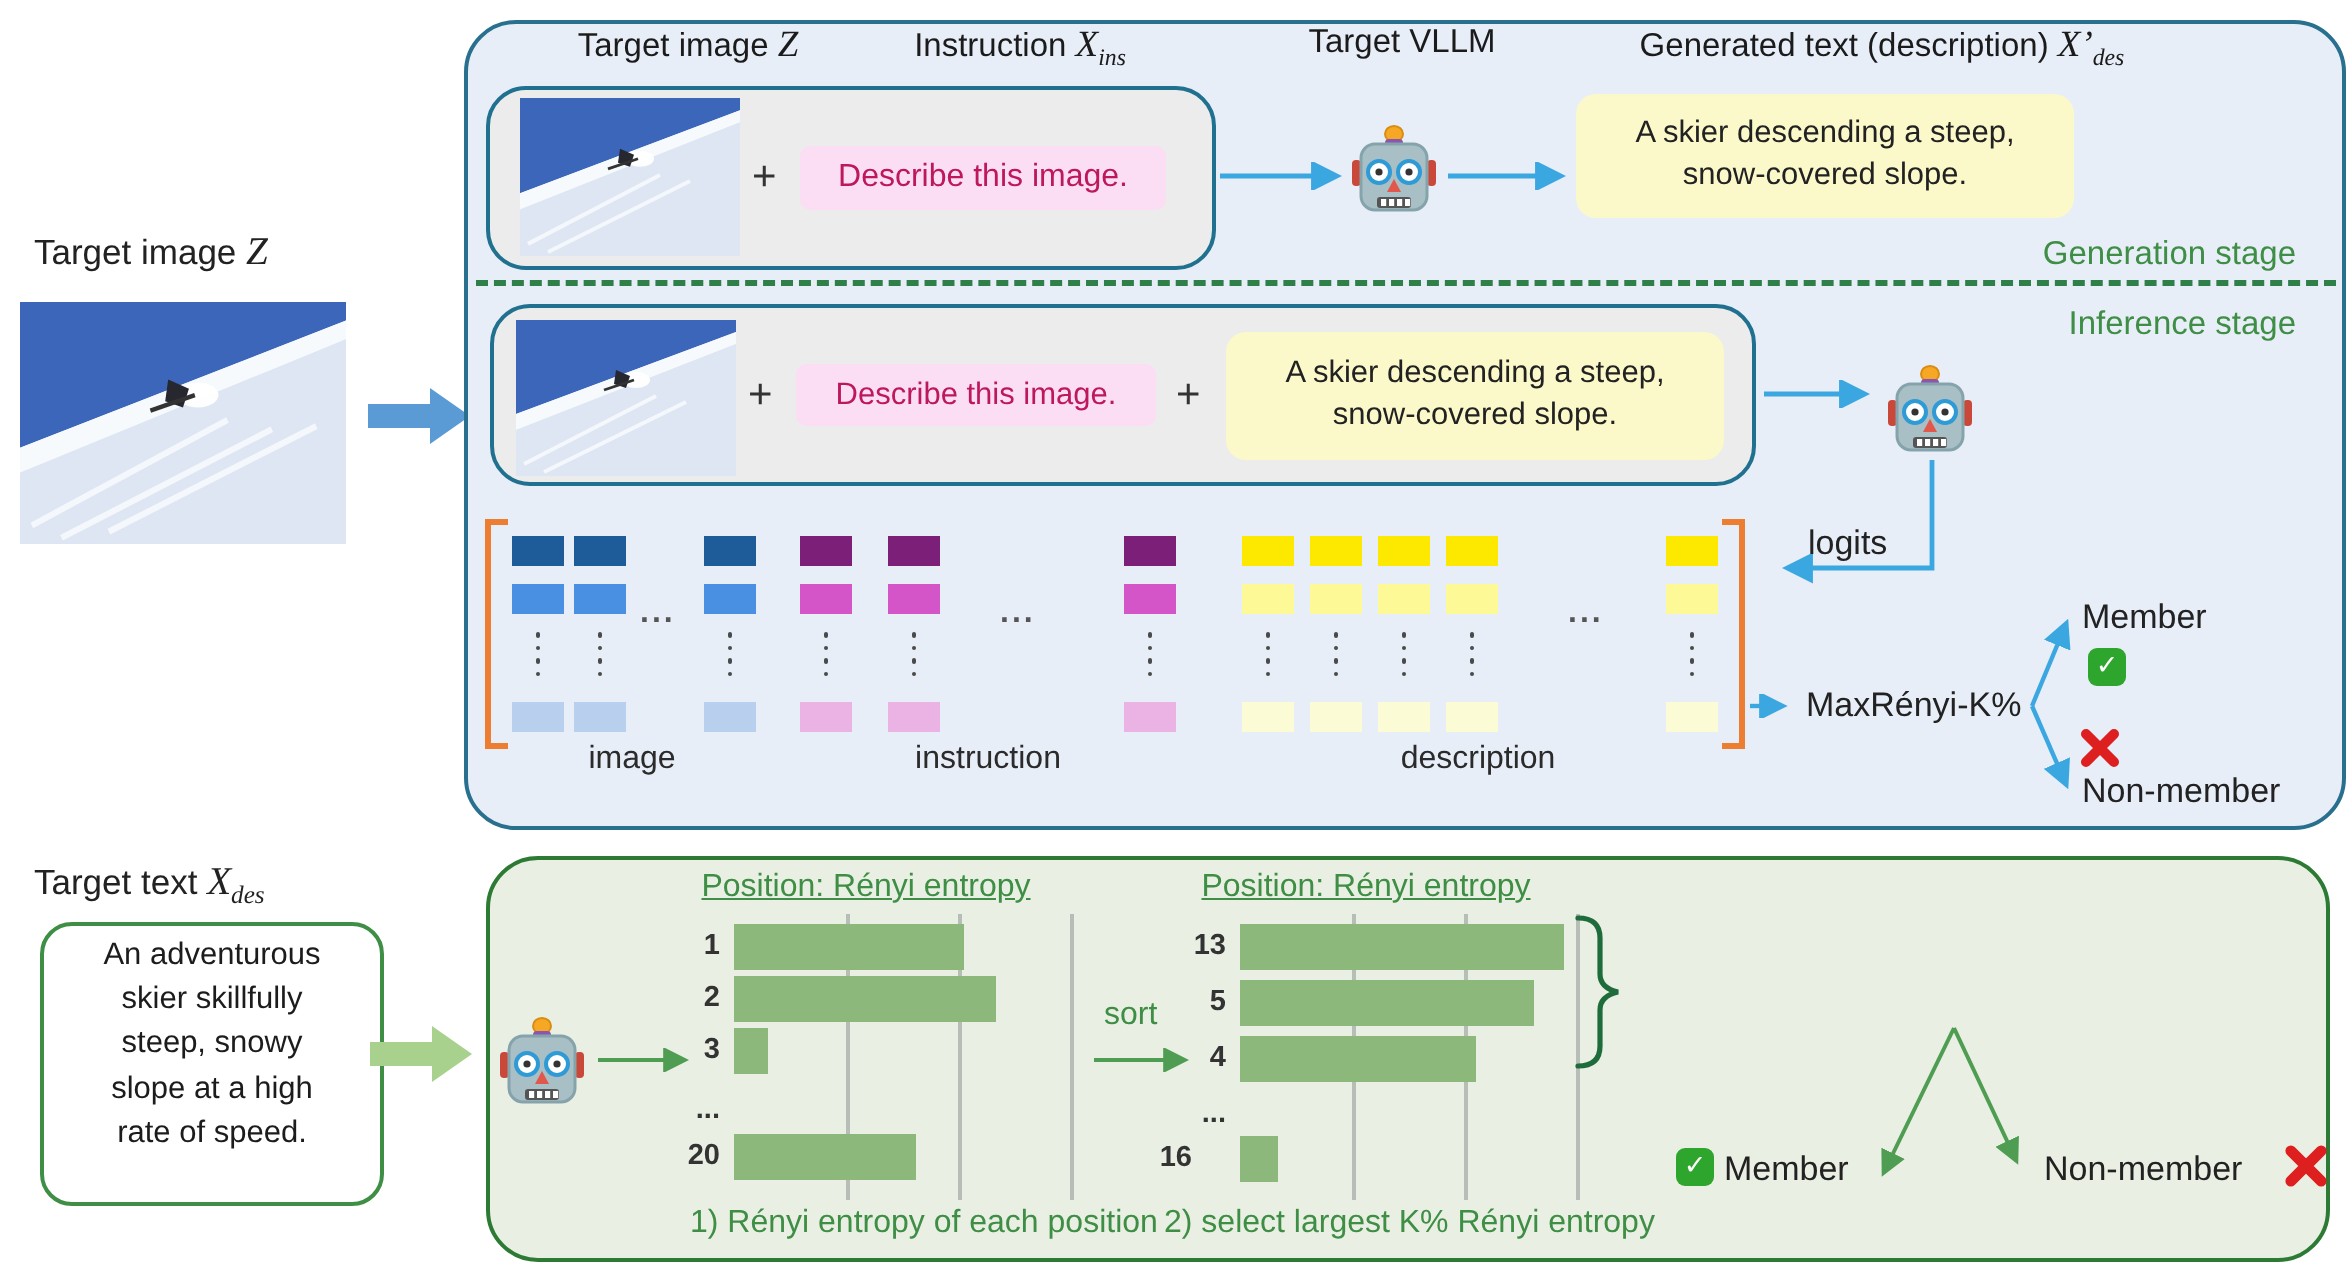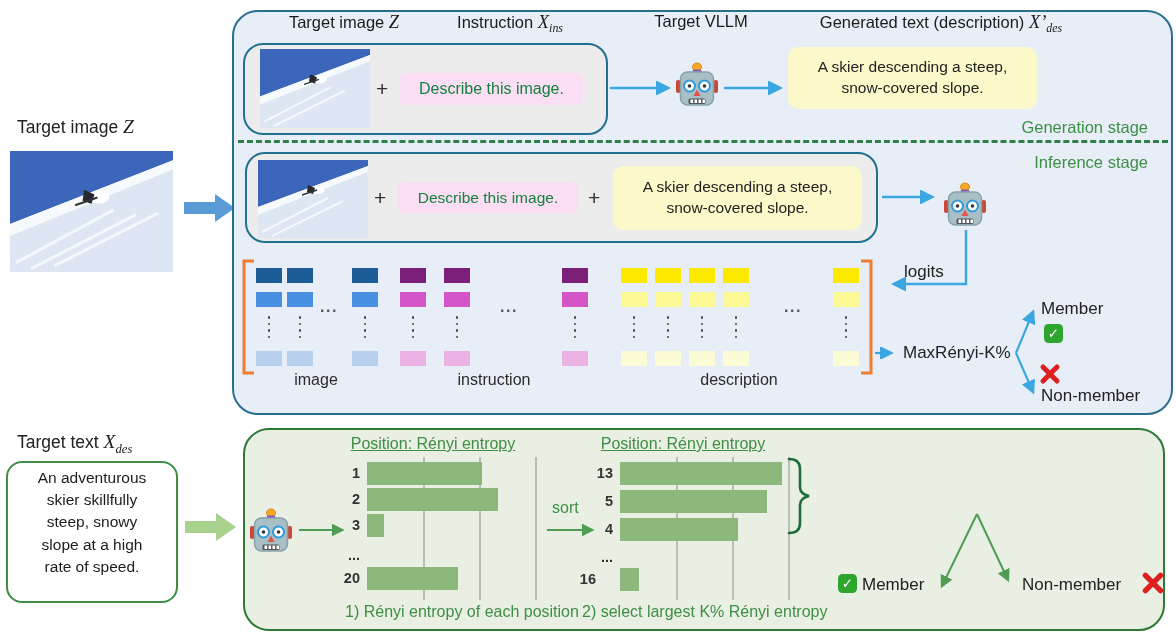--- a/index.html
+++ b/index.html
@@ -3,21 +3,21 @@
 <meta charset="utf-8">
 <style>
   html,body{margin:0;padding:0;background:#ffffff;}
   *{box-sizing:border-box;}
   #fig{position:relative;width:1176px;height:639px;background:#fff;
        font-family:"Liberation Sans",sans-serif;color:#1c1c1c;overflow:hidden;}
   .abs{position:absolute;}
   .nw{white-space:nowrap;}
   .panel{position:absolute;border-radius:26px;}
   .innerbox{position:absolute;background:#ececec;border:2px solid #20708f;border-radius:20px;}
-  .chip{position:absolute;border-radius:5px;text-align:center;color:#15803d;}
+  .chip{position:absolute;border-radius:5px;text-align:center;color:#be185d;}
   .ybox{position:absolute;background:#fbf9ca;border-radius:10px;text-align:center;color:#222;}
   .header{position:absolute;transform:translateX(-50%);white-space:nowrap;font-size:16.5px;color:#1b1b1b;}
   .mvar{font-family:"Liberation Serif",serif;font-style:italic;font-size:1.12em;}
   sub.mvar{font-size:0.72em;font-style:italic;}
   .greent{color:#3e8e45;}
   .stage{position:absolute;font-size:16.5px;}
   .plus{position:absolute;font-size:21px;color:#333;font-weight:500;}
   .sq{position:absolute;width:26px;height:15px;}
   .hdots{position:absolute;font-weight:700;font-size:16px;color:#555;letter-spacing:1.5px;}
   .vdots{position:absolute;width:26px;display:flex;flex-direction:column;align-items:center;gap:4px;}
@@ -53,21 +53,21 @@
     <path d="M50,25 l7,3 l-2,6 l-6,-2 z" fill="#27272f"></path>
     <line x1="44" y1="35" x2="59" y2="30" stroke="#333" stroke-width="1.4"></line>
   </svg>
 
   <svg class="abs" style="left:184px;top:193px" width="52" height="30" viewBox="0 0 52 30">
     <polygon points="0,9 31,9 31,1 51,15 31,29 31,21 0,21" fill="#5b9bd5"></polygon>
   </svg>
 
   <div class="lbl17" style="left:17px;top:431px;font-size:17.5px"><span>Target text </span><span class="mvar">X</span><sub class="mvar">des</sub></div>
 
-  <div class="abs" style="left:6px;top:461px;width:172px;height:142px;background:#fff;border:2.5px solid #3e8e45;border-radius:16px;padding-top:4px">
+  <div class="abs" style="left:20px;top:461px;width:172px;height:142px;background:#fff;border:2.5px solid #3e8e45;border-radius:16px;padding-top:4px">
     <div class="txtline">An adventurous</div>
     <div class="txtline">skier skillfully</div>
     <div class="txtline">steep, snowy</div>
     <div class="txtline">slope at a high</div>
     <div class="txtline">rate of speed.</div>
   </div>
 
   <svg class="abs" style="left:185px;top:512px" width="52" height="30" viewBox="0 0 52 30">
     <polygon points="0,9 31,9 31,1 51,15 31,29 31,21 0,21" fill="#a9d18e"></polygon>
   </svg>

